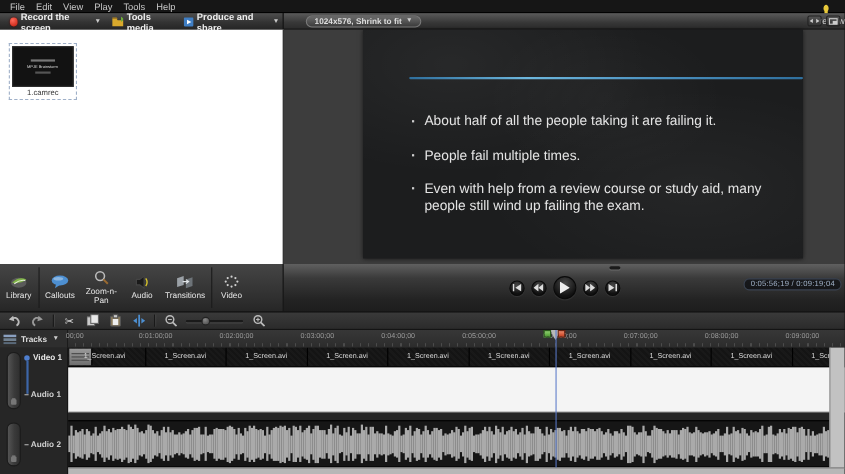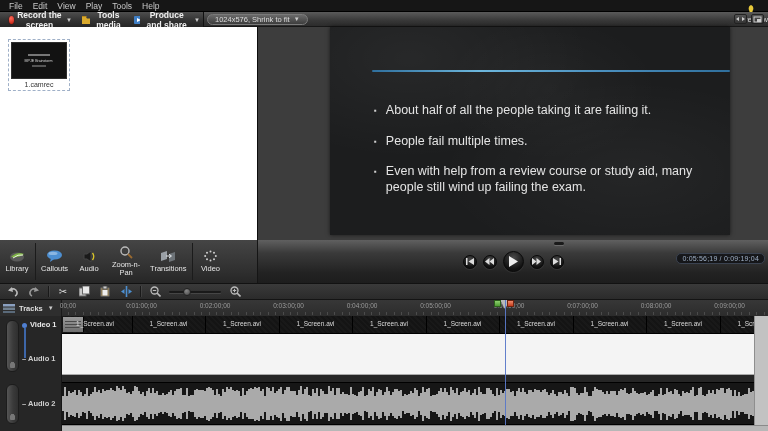--- a/index.html
+++ b/index.html
@@ -6,26 +6,26 @@
   *{box-sizing:border-box;font-family:"Liberation Sans",sans-serif;}
   #app{position:relative;width:768px;height:431px;background:#222;overflow:hidden;}
 
   
   .menubar{position:absolute;left:0;top:0;width:768px;height:12px;background:#161616;display:flex;align-items:center;padding-left:4px;gap:1px;border-bottom:1px solid #000;}
   .menu-item{color:#c8c8c8;font-size:8.5px;padding:0 5px;cursor:default;}
   .bulb{position:absolute;right:13px;top:1px;}
 
   
   .toolrow{position:absolute;left:0;top:12px;width:768px;height:15px;display:flex;}
-  .toolbar-left{width:204px;height:15px;background:linear-gradient(#4e4e4e,#333 55%,#252525);display:flex;align-items:center;gap:4px;padding-left:6px;border-right:1px solid #111;text-align:center;}
+  .toolbar-left{width:258px;height:15px;background:linear-gradient(#4e4e4e,#333 55%,#252525);display:flex;align-items:center;gap:4px;padding-left:6px;border-right:1px solid #111;}
   .tbtn{display:flex;align-items:center;gap:3px;color:#efefef;font-size:8.5px;font-weight:bold;padding:0 3px;height:13px;}
   .caret{color:#ccc;font-size:6px;margin-left:1px;}
   .rec-dot{width:8px;height:8px;border-radius:50%;background:radial-gradient(circle at 35% 30%,#ff6a5a,#c01808);box-shadow:0 0 2px #500;}
   .preview-header{flex:1;height:15px;background:linear-gradient(#5a5a5a,#383838 60%,#2c2c2c);border-bottom:1px solid #171717;position:relative;display:flex;align-items:center;}
-  .size-pill{margin-left:3px;height:11px;display:flex;align-items:center;gap:3px;padding:0 7px;border:1px solid #7a7a7a;border-radius:7px;background:linear-gradient(#6a6a6a,#3d3d3d);color:#ddd;font-size:7.5px;}
+  .size-pill{margin-left:20px;height:11px;display:flex;align-items:center;gap:3px;padding:0 7px;border:1px solid #7a7a7a;border-radius:7px;background:linear-gradient(#6a6a6a,#3d3d3d);color:#ddd;font-size:7.5px;font-weight:bold;}
   .preview-title{position:absolute;left:12px;right:0;text-align:right;color:#d5d5d5;font-size:8px;}
   .ph-icons{position:absolute;right:4px;top:2px;display:flex;gap:4px;}
   .ph-icon{width:13px;height:10px;background:linear-gradient(#555,#333);border:1px solid #222;border-radius:2px;display:flex;align-items:center;justify-content:center;}
 
   
   .main{position:absolute;left:0;top:27px;width:768px;height:213px;display:flex;}
   .clipbin{width:258px;background:#fff;border-right:1px solid #0d0d0d;position:relative;}
   .bin-header{display:flex;align-items:center;gap:4px;padding:3px 4px 0 6px;}
   .bin-header span{color:#4a6fb5;font-size:7.5px;white-space:nowrap;}
   .bin-header i{flex:1;height:1px;background:#c9c9c9;}
@@ -219,33 +219,33 @@
       </div>
       <div class="tab-sep"></div>
       <div class="tab">
         <svg width="17" height="13">
             <ellipse cx="8.5" cy="5" rx="7.5" ry="4.5" fill="#4d8fd1"></ellipse>
             <path d="M5 8 L4 12 L9 8.6 Z" fill="#4d8fd1"></path>
             <ellipse cx="7" cy="3.4" rx="4.5" ry="1.6" fill="rgba(255,255,255,.35)"></ellipse>
           </svg>
         <span>Callouts</span>
       </div>
+      <div class="tab" style="max-width:40px;">
+        <svg width="15" height="13">
+            <circle cx="6" cy="5" r="4" fill="none" stroke="#bbb" stroke-width="1.4"></circle>
+            <line x1="9" y1="8" x2="13" y2="12" stroke="#9a6a30" stroke-width="1.8"></line>
+          </svg>
+        <span>Zoom-n-Pan</span>
+      </div>
       <div class="tab">
         <svg width="15" height="13">
             <path d="M2 4 L5 4 L9 1 L9 12 L5 9 L2 9 Z" fill="#1a1a1a" stroke="#444"></path>
             <path d="M10.5 3 Q13 6.5 10.5 10" stroke="#d8c42a" fill="none" stroke-width="1.3"></path>
           </svg>
         <span>Audio</span>
-      </div>
-      <div class="tab" style="max-width:40px;">
-        <svg width="15" height="13">
-            <circle cx="6" cy="5" r="4" fill="none" stroke="#bbb" stroke-width="1.4"></circle>
-            <line x1="9" y1="8" x2="13" y2="12" stroke="#9a6a30" stroke-width="1.8"></line>
-          </svg>
-        <span>Zoom-n-Pan</span>
       </div>
       <div class="tab">
         <svg width="17" height="13">
             <path d="M1 3 L7 1 L7 9 L1 11 Z" fill="#9aa0a6"></path>
             <path d="M9 4 L15 2 L15 10 L9 12 Z" fill="#6d7378"></path>
             <path d="M6 6 L11 6 M9 4.2 L11.5 6 L9 7.8" stroke="#dfe3e6" fill="none"></path>
           </svg>
         <span>Transitions</span>
       </div>
       <div class="tab-sep"></div>

